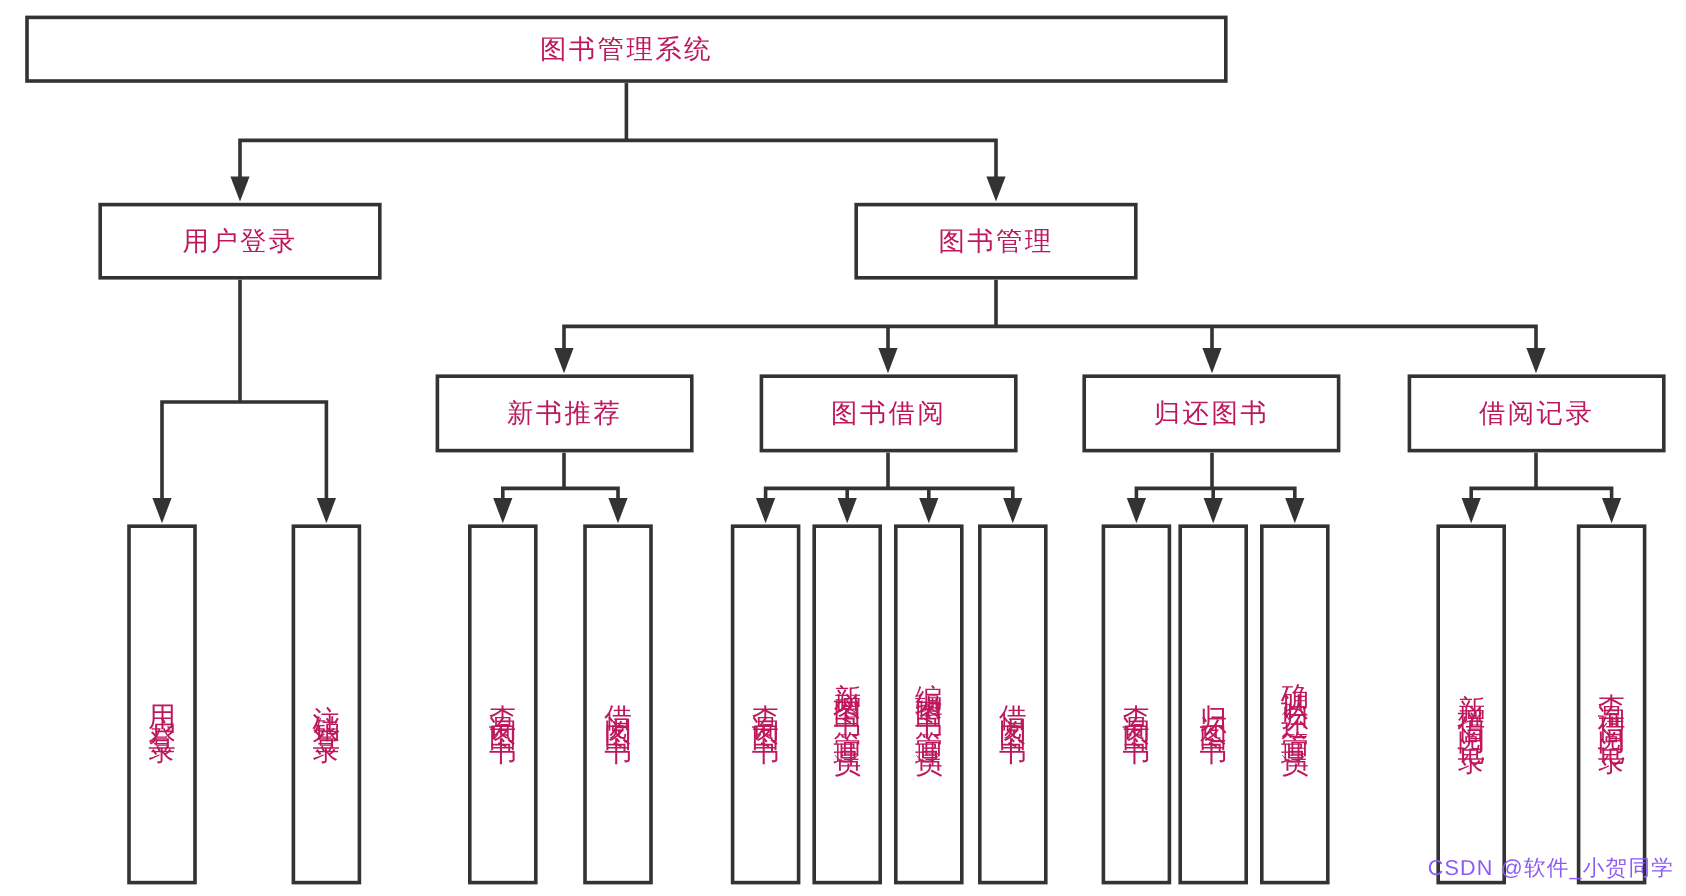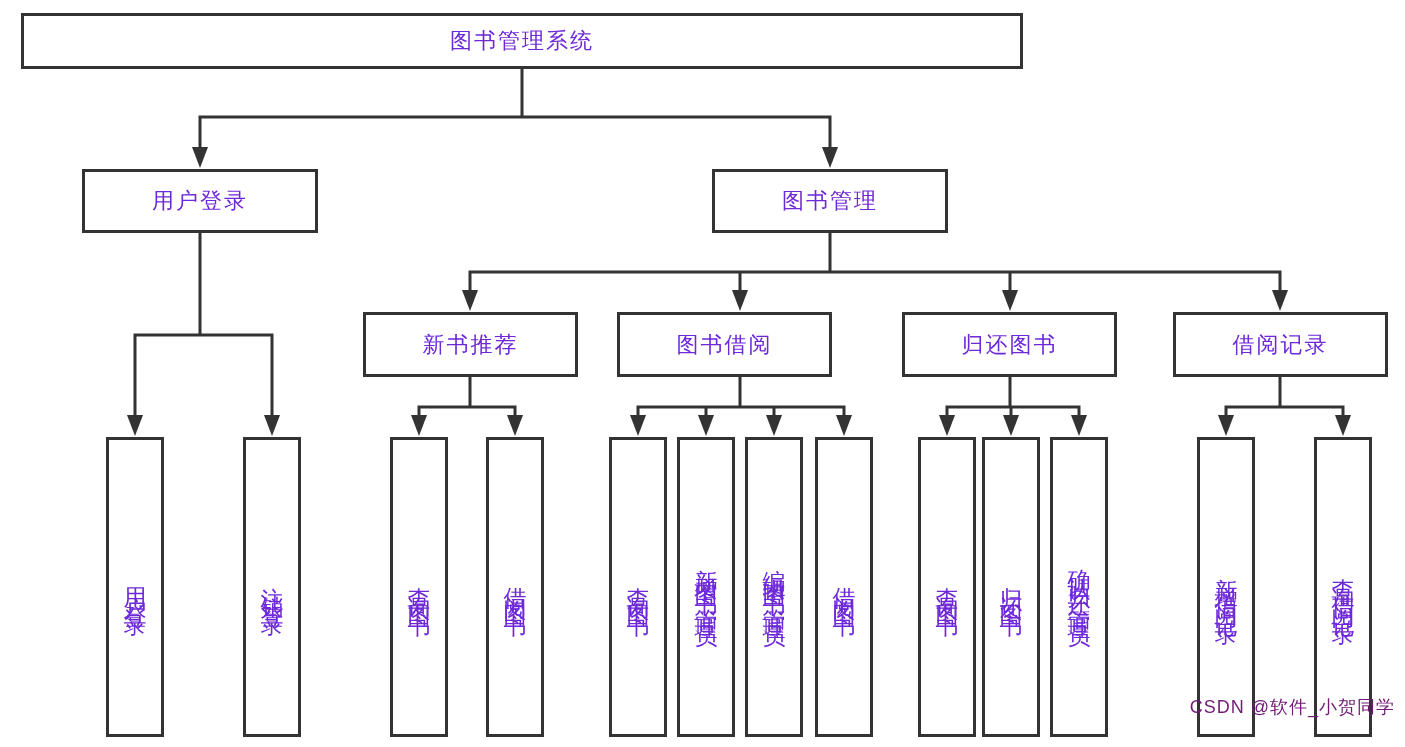--- a/index.html
+++ b/index.html
@@ -20,21 +20,21 @@
     width: 1405px; height: 747px;
   }
   .node {
     position: absolute;
     box-sizing: border-box;
     border: 3px solid #333333;
     background: #ffffff;
     display: flex;
     align-items: center;
     justify-content: center;
-    color: #6d28d9;
+    color: #be185d;
   }
   .hbox span {
     font-size: 22px;
     letter-spacing: 2px;
     white-space: nowrap;
   }
   .root-box { left: 21px; top: 13px; width: 1002px; height: 56px; }
   .l2 { top: 169px; width: 236px; height: 64px; }
   .l3 { top: 312px; width: 215px; height: 65px; }
   .vbox { top: 437px; width: 58px; height: 300px; }
@@ -42,23 +42,23 @@
     writing-mode: vertical-rl;
     text-orientation: mixed;
     font-size: 23px;
     letter-spacing: 9px;
     line-height: 1;
   }
   .vbox span.long { letter-spacing: 8px; }
   .watermark {
     position: absolute;
     right: 10px;
-    top: 695px;
+    top: 711px;
     font-size: 18px;
-    color: #701a75;
+    color: #8b5cf6;
     letter-spacing: 1px;
     white-space: nowrap;
     z-index: 10;
   }
 </style>
 </head>
 <body>
 
 <div class="canvas">
 
@@ -112,21 +112,21 @@
   <div class="node hbox l2" style="left:82px;">
     <span>用户登录</span>
   </div>
   <div class="node hbox l2" style="left:712px;">
     <span>图书管理</span>
   </div>
 
   <div class="node hbox l3" style="left:363px;">
     <span>新书推荐</span>
   </div>
-  <div class="node hbox l3" style="left:617px;">
+  <div class="node hbox l3" style="left:633px;">
     <span>图书借阅</span>
   </div>
   <div class="node hbox l3" style="left:902px;">
     <span>归还图书</span>
   </div>
   <div class="node hbox l3" style="left:1173px;">
     <span>借阅记录</span>
   </div>
 
   <div class="node vbox" style="left:106px;">

